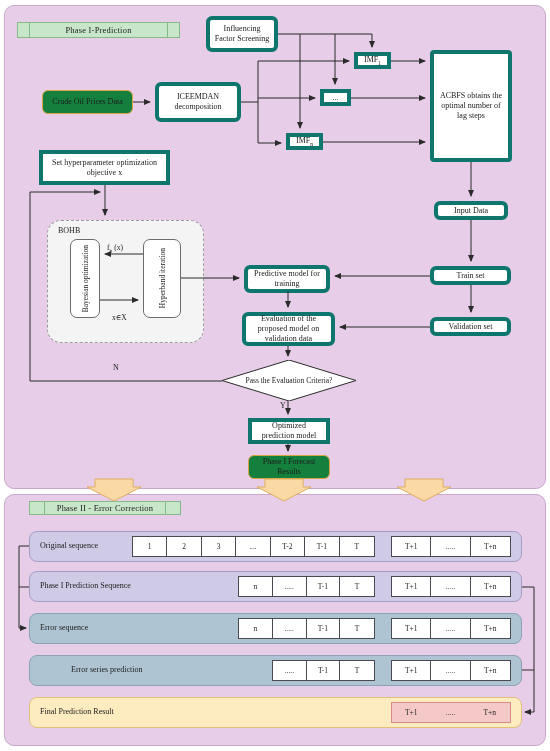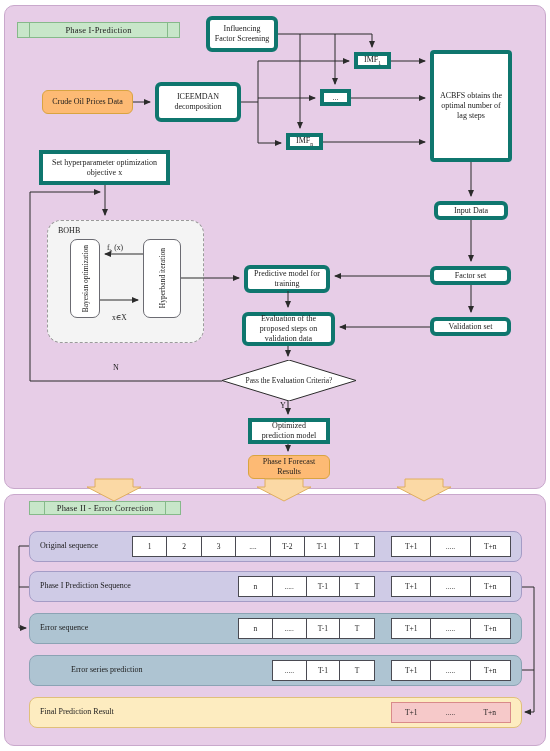--- a/index.html
+++ b/index.html
@@ -58,21 +58,21 @@
     justify-content:center;
     text-align:center;
     font-size:8px;
     line-height:1.25;
     padding:1px 3px;
     color:#1b1b1b;
   }
   .node.round{border-radius:6px;}
   .node.round-lg{border-radius:4px;}
   .node.orange{
-    background:#fdba74;
+    background:#15803d;
     border:1px solid #d9a441;
     border-radius:6px;
   }
 
   
   #bohb-group{
     position:absolute;
     box-sizing:border-box;
     background:#f4f4f4;
     border:1px dashed #9a9a9a;
@@ -206,21 +206,21 @@
 
   <div class="node round-lg" id="node-acbfs" style="left:430px;top:50px;width:82px;height:112px;">
     <span>ACBFS obtains the optimal number of lag steps</span>
   </div>
 
   <div class="node round" id="node-input-data" style="left:434px;top:201px;width:74px;height:19px;">
     <span>Input Data</span>
   </div>
 
   <div class="node round" id="node-train-set" style="left:430px;top:266px;width:81px;height:19px;">
-    <span>Factor set</span>
+    <span>Train set</span>
   </div>
 
   <div class="node round" id="node-validation-set" style="left:430px;top:317px;width:81px;height:19px;justify-content:center;">
     <span>Validation set</span>
   </div>
 
   <div class="node" id="node-set-hyperparam" style="left:39px;top:150px;width:131px;height:35px;">
     <span>Set hyperparameter optimization objective x</span>
   </div>
 
@@ -239,21 +239,21 @@
     <span>f</span><span class="sub">b</span>&nbsp;<span>(x)</span>
   </div>
 
   <div class="tag" id="tag-domain" style="left:112px;top:313px;">x∈X</div>
 
   <div class="node round" id="node-predictive-model" style="left:244px;top:265px;width:86px;height:28px;">
     <span>Predictive model for training</span>
   </div>
 
   <div class="node round" id="node-evaluation" style="left:242px;top:312px;width:93px;height:34px;">
-    <span>Evaluation of the proposed steps on validation data</span>
+    <span>Evaluation of the proposed model on validation data</span>
   </div>
 
   <div id="decision-wrap" style="left:222px;top:360px;width:134px;height:41px;">
     <svg width="134" height="41">
       <polygon points="67,0 134,20.5 67,41 0,20.5" fill="#ffffff" stroke="#2b2b2b" stroke-width="1"></polygon>
     </svg>
     <div id="decision-label">Pass the Evaluation Criteria?</div>
   </div>
 
   <div class="tag" id="tag-no" style="left:113px;top:363px;font-size:8px;">N</div>

